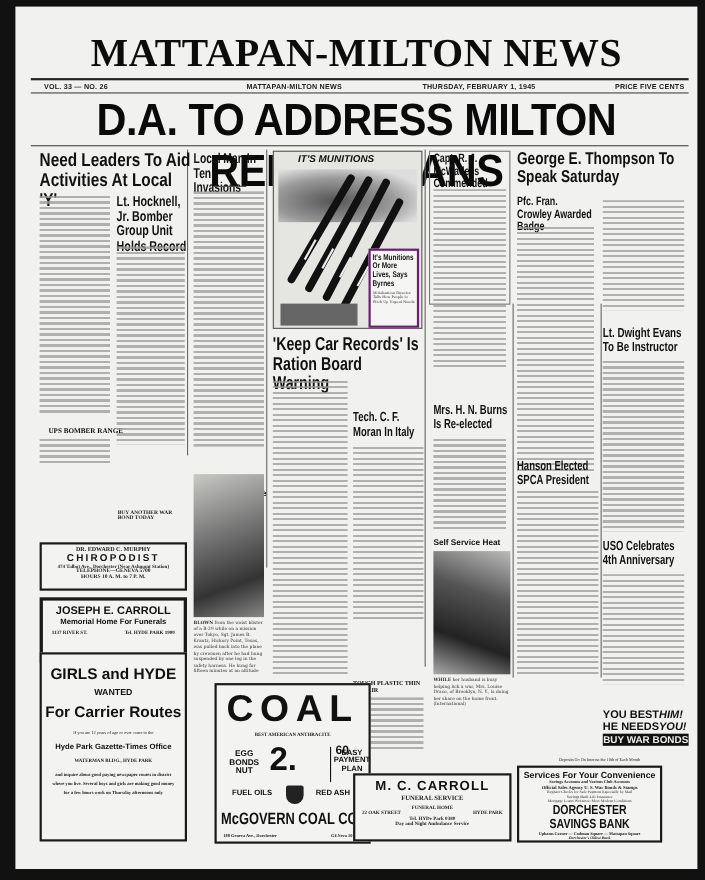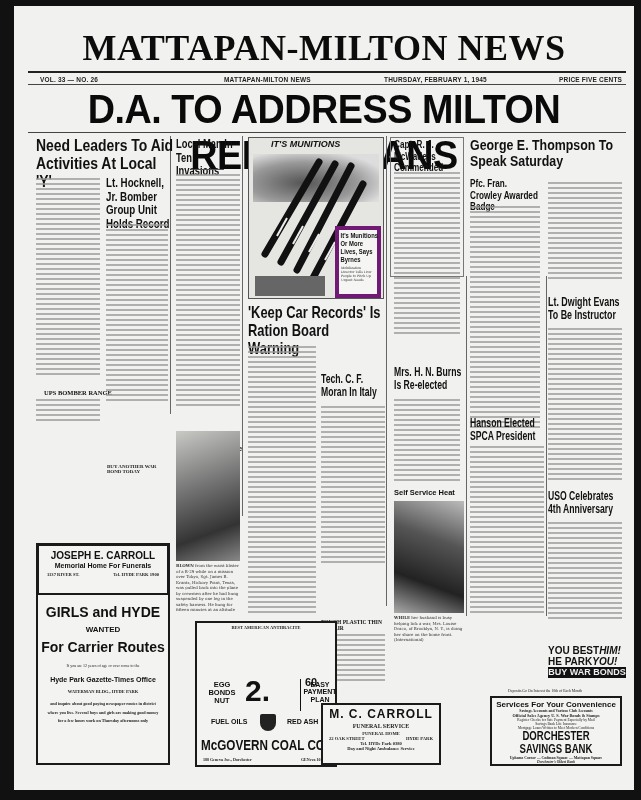--- a/index.html
+++ b/index.html
@@ -95,21 +95,21 @@
           <line x1="60" y1="124" x2="110" y2="30"></line>
       </g>
       <g stroke="#eee" stroke-width="2">
           <line x1="24" y1="82" x2="34" y2="64"></line>
           <line x1="40" y1="90" x2="50" y2="72"></line>
           <line x1="56" y1="98" x2="66" y2="80"></line>
           <line x1="72" y1="106" x2="82" y2="88"></line>
         </g>
       <rect x="2" y="122" width="70" height="20" fill="#666"></rect>
     </svg>
-    <div style="position:absolute;left:86px;top:88px;width:46px;height:72px;background:#f5f5f3;border:4px solid #701a75;">
+    <div style="position:absolute;left:86px;top:88px;width:46px;height:72px;background:#f5f5f3;border:2px solid #701a75;">
       <div class="hd" style="font-size:7.5px;width:56px;padding:2px;transform:scaleX(0.78);">It's Munitions Or More Lives, Says Byrnes</div>
       <div class="cap" style="font-size:3.2px;line-height:4px;padding:0 2px;">Mobilization Director Tells How People to Pitch Up Urgent Needs</div>
     </div>
   </div>
 
   <div class="abs hd" style="left:234px;top:298px;width:175px;font-size:17px;transform:scaleX(0.76);">'Keep Car Records' Is Ration Board Warning</div>
   <div class="abs body-text" style="left:234px;top:340px;width:68px;height:270px;"></div>
 
   <div class="abs hd" style="left:307px;top:367px;width:80px;font-size:12px;transform:scaleX(0.72);">Tech. C. F. Moran In Italy</div>
   <div class="abs body-text" style="left:307px;top:400px;width:64px;height:158px;"></div>
@@ -137,24 +137,31 @@
   <div class="abs cap" style="left:380px;top:609px;width:70px;height:34px;overflow:hidden;"><b>WHILE</b> <span>her husband is busy helping lick a war, Mrs. Louise Draco, of Brooklyn, N. Y., is doing her share on the home front. (International)</span></div>
 
   <div class="abs hd" style="left:456px;top:411px;width:98px;font-size:12px;transform:scaleX(0.72);">Hanson Elected SPCA President</div>
   <div class="abs body-text" style="left:456px;top:440px;width:74px;height:170px;"></div>
 
   <div class="abs hd" style="left:534px;top:484px;width:95px;font-size:12px;transform:scaleX(0.72);">USO Celebrates 4th Anniversary</div>
   <div class="abs body-text" style="left:534px;top:516px;width:74px;height:100px;"></div>
 
   <div class="abs" style="left:534px;top:640px;width:78px;">
     <div class="hd" style="font-size:10px;white-space:nowrap;"><span>YOU BEST</span><i>HIM!</i></div>
-    <div class="hd" style="font-size:10px;white-space:nowrap;"><span>HE PARK</span><i>YOU!</i></div>
+    <div class="hd" style="font-size:10px;white-space:nowrap;"><span>HE NEEDS</span><i>YOU!</i></div>
     <div class="hd" style="font-size:9px;background:#111;color:#eee;text-align:center;padding:1px 0;">BUY WAR BONDS</div>
   </div>
 
+  <div class="abs box center" style="left:22px;top:487px;width:134px;height:44px;">
+    <div class="small" style="font-size:5.5px;margin-top:2px;">DR. EDWARD C. MURPHY</div>
+    <div class="hd" style="font-size:9px;letter-spacing:2px;">CHIROPODIST</div>
+    <div class="small" style="font-size:4.6px;">474 Talbot Ave., Dorchester (Near Ashmont Station)</div>
+    <div class="small" style="font-size:5px;">TELEPHONE—GENEVA 5700</div>
+    <div class="small" style="font-size:5px;">HOURS 10 A. M. to 7 P. M.</div>
+  </div>
 
   <div class="abs box center" style="left:22px;top:537px;width:134px;height:60px;border-width:3px;">
     <div class="hd" style="font-size:10px;margin-top:5px;">JOSEPH E. CARROLL</div>
     <div class="hd" style="font-size:7px;">Memorial Home For Funerals</div>
     <div style="display:flex;justify-content:space-between;padding:3px 8px 0;">
       <span class="small" style="font-size:4.6px;">1137 RIVER ST.</span>
       <span class="small" style="font-size:4.6px;">Tel. HYDE PARK 1900</span>
     </div>
   </div>
 
@@ -162,48 +169,49 @@
     <div class="hd" style="font-size:14px;margin-top:10px;">GIRLS and HYDE</div>
     <div class="hd" style="font-size:8px;margin-top:6px;">WANTED</div>
     <div class="hd" style="font-size:14px;margin-top:6px;">For Carrier Routes</div>
     <div class="small" style="font-size:4px;margin-top:8px;font-weight:normal;">If you are 12 years of age or over come to the</div>
     <div class="hd" style="font-size:7px;margin-top:8px;">Hyde Park Gazette-Times Office</div>
     <div class="small" style="font-size:4.5px;margin-top:6px;">WATERMAN BLDG., HYDE PARK</div>
     <div class="small" style="font-size:4.2px;line-height:8.5px;margin:6px 8px 0;">and inquire about good paying newspaper routes in district where you live. Several boys and girls are making good money for a few hours work on Thursday afternoons only</div>
   </div>
 
   <div class="abs box" style="left:181px;top:615px;width:142px;height:146px;">
+    <div class="hd center" style="font-size:34px;letter-spacing:6px;margin-top:4px;">COAL</div>
     <div class="small center" style="font-size:4.5px;margin-top:2px;">BEST AMERICAN ANTHRACITE</div>
     <div class="hd" style="position:absolute;left:10px;top:58px;width:30px;font-size:7.5px;text-align:center;">EGG BONDS NUT</div>
     <div class="hd" style="position:absolute;left:48px;top:52px;font-size:30px;">2.</div>
     <div class="hd" style="position:absolute;left:88px;top:54px;font-size:11px;margin-left:20px;">60</div>
     <div style="position:absolute;left:103px;top:56px;width:1px;height:32px;background:#111;"></div>
     <div class="hd" style="position:absolute;left:106px;top:58px;width:34px;font-size:7px;text-align:center;">EASY PAYMENT PLAN</div>
     <div class="hd" style="position:absolute;left:14px;top:95px;font-size:7px;">FUEL OILS</div>
     <div style="position:absolute;left:63px;top:91px;width:16px;height:17px;background:#222;border-radius:2px 2px 8px 8px;"></div>
     <div class="hd" style="position:absolute;left:90px;top:95px;font-size:7px;">RED ASH</div>
     <div class="hd" style="position:absolute;left:4px;top:114px;width:170px;font-size:15px;transform:scaleX(0.78);">McGOVERN COAL CO.</div>
     <div class="small" style="position:absolute;left:6px;top:134px;font-size:4px;">188 Geneva Ave., Dorchester</div>
     <div class="small" style="position:absolute;left:104px;top:134px;font-size:4px;">GENeva 1010</div>
   </div>
 
-  <div class="abs box center" style="left:307px;top:697px;width:120px;height:62px;">
+  <div class="abs box center" style="left:307px;top:697px;width:144px;height:62px;">
     <div class="hd" style="font-size:12px;margin-top:3px;letter-spacing:1px;">M. C. CARROLL</div>
     <div class="small" style="font-size:6px;margin-top:2px;">FUNERAL SERVICE</div>
     <div class="small" style="font-size:4.6px;margin-top:2px;">FUNERAL HOME</div>
     <div style="display:flex;justify-content:space-between;padding:0 6px;">
       <span class="small" style="font-size:4.6px;">22 OAK STREET</span>
       <span class="small" style="font-size:4.6px;">HYDE PARK</span>
     </div>
     <div class="small" style="font-size:4.6px;">Tel. HYDe Park 0380</div>
     <div class="small" style="font-size:4.6px;">Day and Night Ambulance Service</div>
   </div>
 
   <div class="abs small center" style="left:456px;top:683px;width:150px;font-size:3.8px;font-weight:normal;">Deposits Go On Interest the 10th of Each Month</div>
-  <div class="abs box center" style="left:456px;top:690px;width:132px;height:70px;margin-left:20px;">
+  <div class="abs box center" style="left:456px;top:690px;width:132px;height:70px;">
     <div class="hd" style="font-size:8px;margin-top:3px;">Services For Your Convenience</div>
     <div class="small" style="font-size:3.8px;">Savings Accounts and Various Club Accounts</div>
     <div class="small" style="font-size:4.2px;">Official Sales Agency U. S. War Bonds &amp; Stamps</div>
     <div class="small" style="font-size:3.6px;font-weight:normal;">Register Checks for Safe Payment Especially by Mail</div>
     <div class="small" style="font-size:3.6px;font-weight:normal;">Savings Bank Life Insurance</div>
     <div class="small" style="font-size:3.6px;font-weight:normal;">Mortgage Loans Written to Meet Modern Conditions</div>
     <div class="hd" style="font-size:12px;transform:scaleX(0.8);transform-origin:center;">DORCHESTER SAVINGS BANK</div>
     <div class="small" style="font-size:3.8px;">Uphams Corner — Codman Square — Mattapan Square</div>
     <div class="small" style="font-size:3.6px;font-style:italic;">Dorchester's Oldest Bank</div>
   </div>

